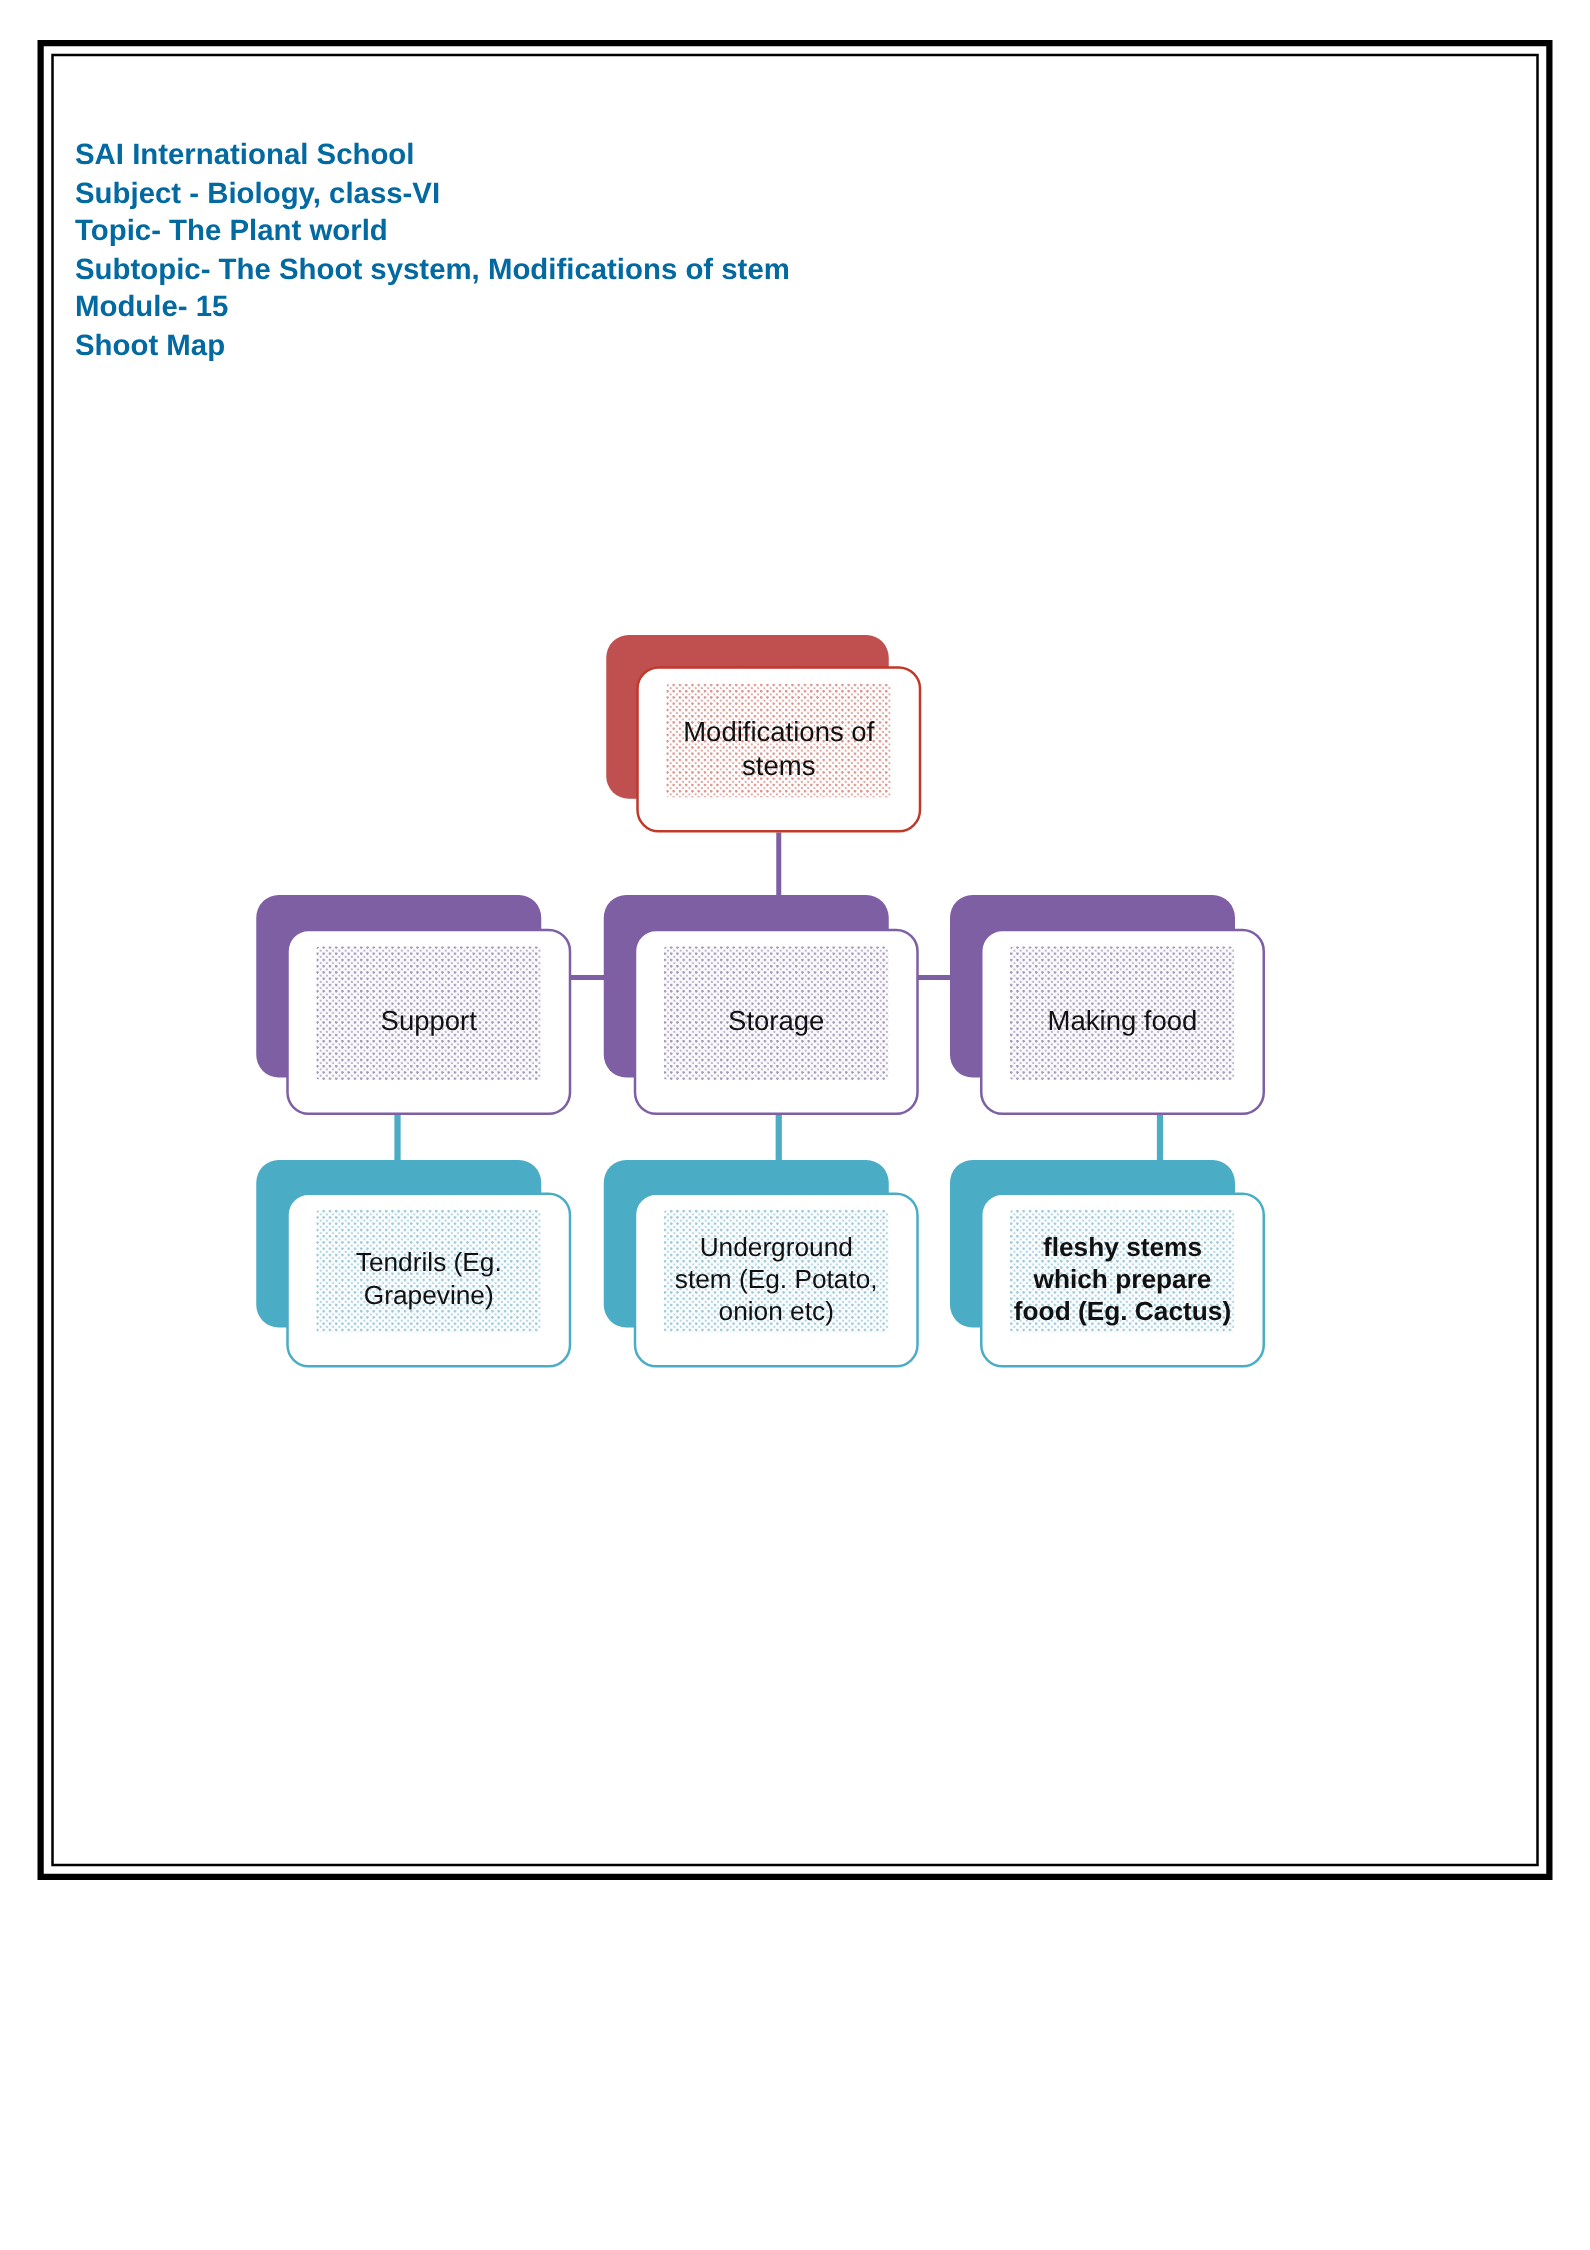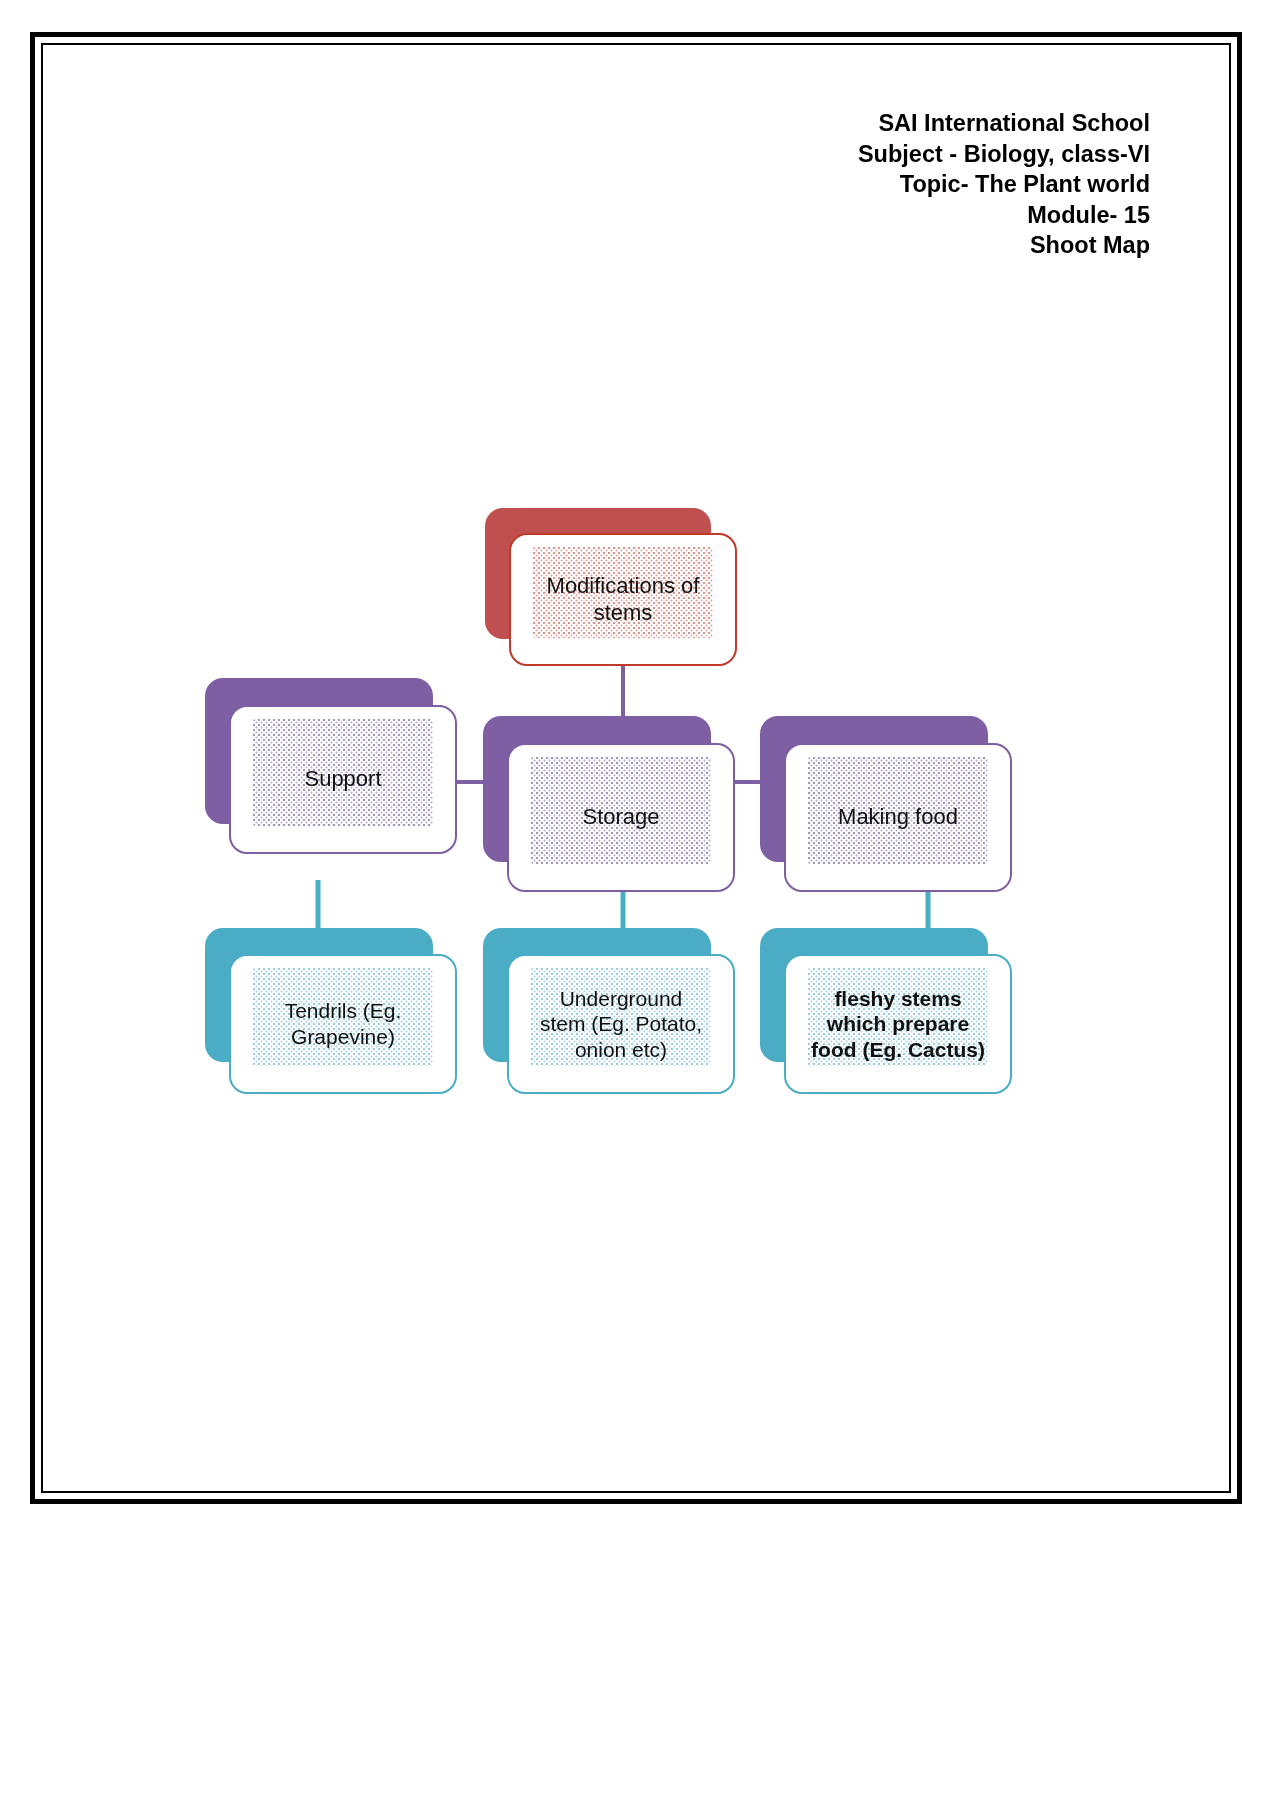--- a/index.html
+++ b/index.html
@@ -34,25 +34,25 @@
     border: 2px solid #000000;
     box-sizing: border-box;
   }
 
   
   #header {
     position: absolute;
     left: 60px;
     top: 108px;
     width: 1090px;
-    text-align: right;
+    text-align: left;
     font-weight: bold;
     font-size: 23.5px;
     line-height: 30.5px;
-    color: #000000;
+    color: #0369a1;
     letter-spacing: 0px;
   }
   #header .hline { display: block; white-space: nowrap; }
 
   
   #mindmap {
     position: absolute;
     left: 0;
     top: 0;
     width: 1272px;
@@ -122,21 +122,21 @@
   .node-l2 .back  { width: 228px; height: 146px; background: #7E5FA4; }
   .node-l2 .front { left: 24px; top: 27px; width: 228px; height: 149px; border: 2.6px solid #7E5FA4; }
   .node-l2 .texture {
     background-color: #fbfbfd;
     background-image:
       radial-gradient(circle at 1px 1px, rgba(90,70,130,0.55) 0.9px, transparent 1.1px),
       radial-gradient(circle at 3.5px 3.5px, rgba(90,70,130,0.4) 0.9px, transparent 1.1px);
     background-size: 5px 5px, 5px 5px;
   }
   .node-l2 .label { font-size: 22px; }
-  #node-support     { left: 205px; top: 678px; }
+  #node-support     { left: 205px; top: 716px; }
   #node-storage     { left: 483px; top: 716px; }
   #node-makingfood  { left: 760px; top: 716px; }
 
   
   .node-l3 { width: 252px; height: 166px; }
   .node-l3 .back  { width: 228px; height: 134px; background: #4BACC6; }
   .node-l3 .front { left: 24px; top: 26px; width: 228px; height: 140px; border: 2.6px solid #4BACC6; }
   .node-l3 .texture {
     background-color: #fbfdfe;
     background-image:
@@ -153,20 +153,21 @@
 <body>
 
 <div id="page-frame">
   <div id="page-frame-inner"></div>
 </div>
 
 <div id="header">
   <span class="hline">SAI International School</span>
   <span class="hline">Subject - Biology, class-VI</span>
   <span class="hline">Topic- The Plant world</span>
+  <span class="hline">Subtopic- The Shoot system, Modifications of stem</span>
   <span class="hline">Module- 15</span>
   <span class="hline">Shoot Map</span>
 </div>
 
 <div id="mindmap">
 
   <svg id="connectors" viewBox="0 0 1272 1800" width="1272" height="1800">
 
     <path d="M 623 666 L 623 782" stroke="#7E5FA4" stroke-width="4" fill="none"></path>
 

